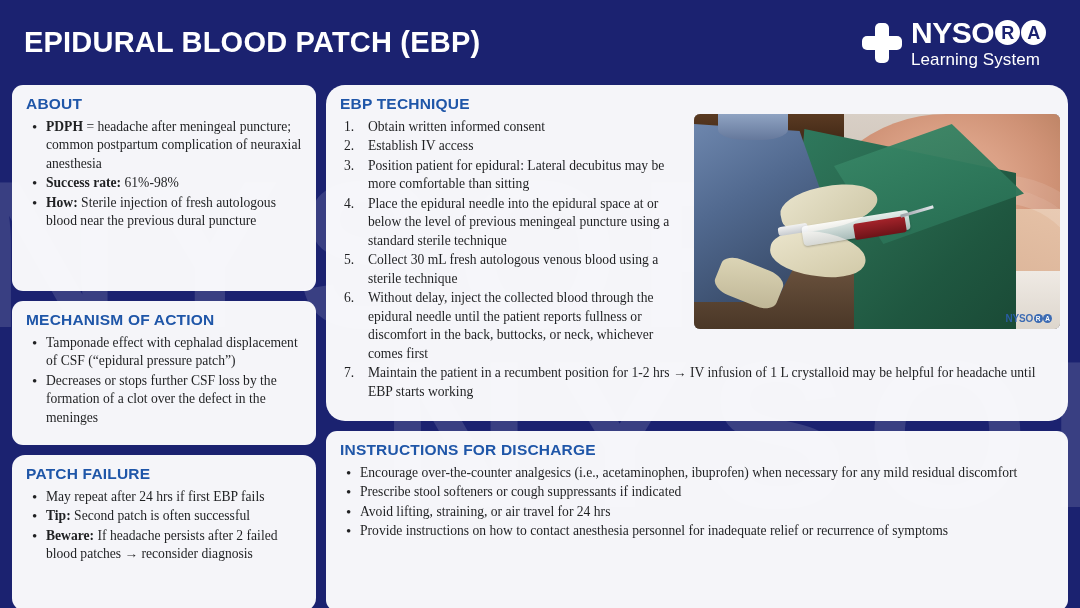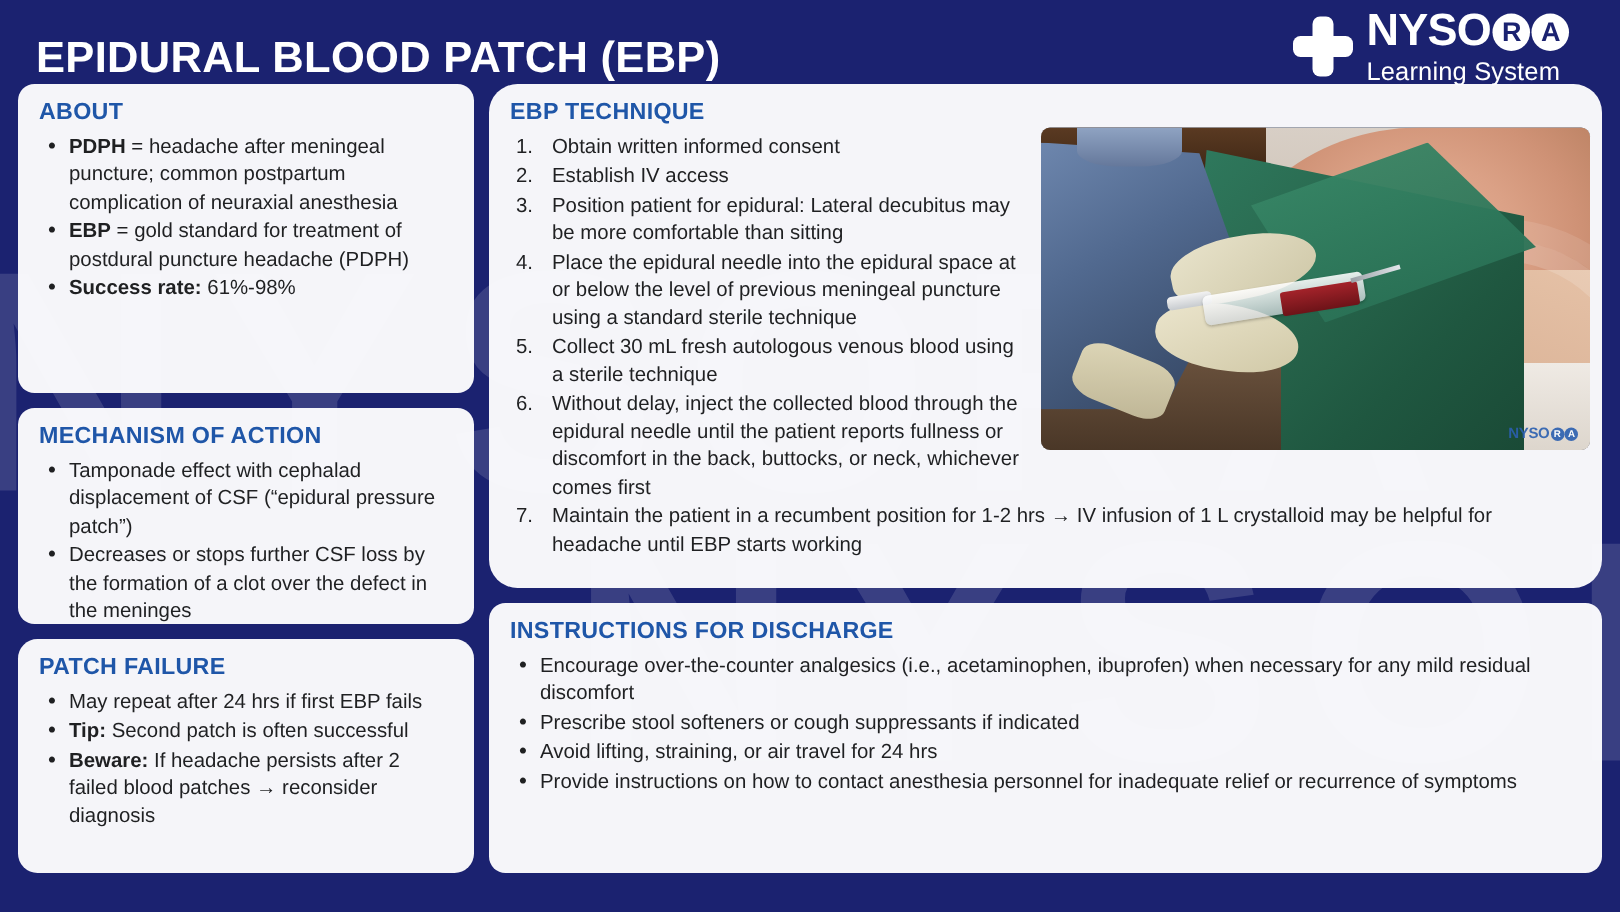--- a/index.html
+++ b/index.html
@@ -42,23 +42,23 @@
   #page {
     position: relative;
     z-index: 2;
     width: 1080px;
     height: 608px;
     padding: 0 12px 10px 12px;
   }
 
   
   #header {
-    height: 56px;
+    height: 85px;
     display: flex;
-    align-items: flex-end;
+    align-items: center;
     justify-content: space-between;
     padding: 0 8px 0 12px;
   }
 
   #page-title {
     color: #ffffff;
     font-size: 29px;
     font-weight: bold;
     letter-spacing: 0.2px;
   }
@@ -136,20 +136,21 @@
     font-weight: bold;
     letter-spacing: 0.2px;
     margin-bottom: 5px;
   }
 
   
   ul.bullets, ol.steps {
     color: #1f2022;
     font-size: 13.6px;
     line-height: 1.36;
+    font-family: Liberation Serif, serif;
   }
   ul.bullets { list-style: none; }
   ul.bullets > li {
     position: relative;
     padding-left: 20px;
     margin-bottom: 1px;
   }
   ul.bullets > li::before {
     content: "\2022";
     position: absolute;
@@ -380,22 +381,22 @@
   </div>
 
   <div id="content">
 
     <div id="col-left">
 
       <div class="card" id="card-about">
         <div class="card-title">ABOUT</div>
         <ul class="bullets">
             <li><b>PDPH</b> = headache after meningeal puncture; common postpartum complication of neuraxial anesthesia</li>
-            <li><b>EBP</b> = gold standard for treatment of postdural puncture headache (PDPH)</li>
             <li><b>Success rate:</b> 61%-98%</li>
+            <li><b>How:</b> Sterile injection of fresh autologous blood near the previous dural puncture</li>
           </ul>
       </div>
 
       <div class="card" id="card-mechanism">
         <div class="card-title">MECHANISM OF ACTION</div>
         <ul class="bullets">
             <li>Tamponade effect with cephalad displacement of CSF (“epidural pressure patch”)</li>
             <li>Decreases or stops further CSF loss by the formation of a clot over the defect in the meninges</li>
           </ul>
       </div>

